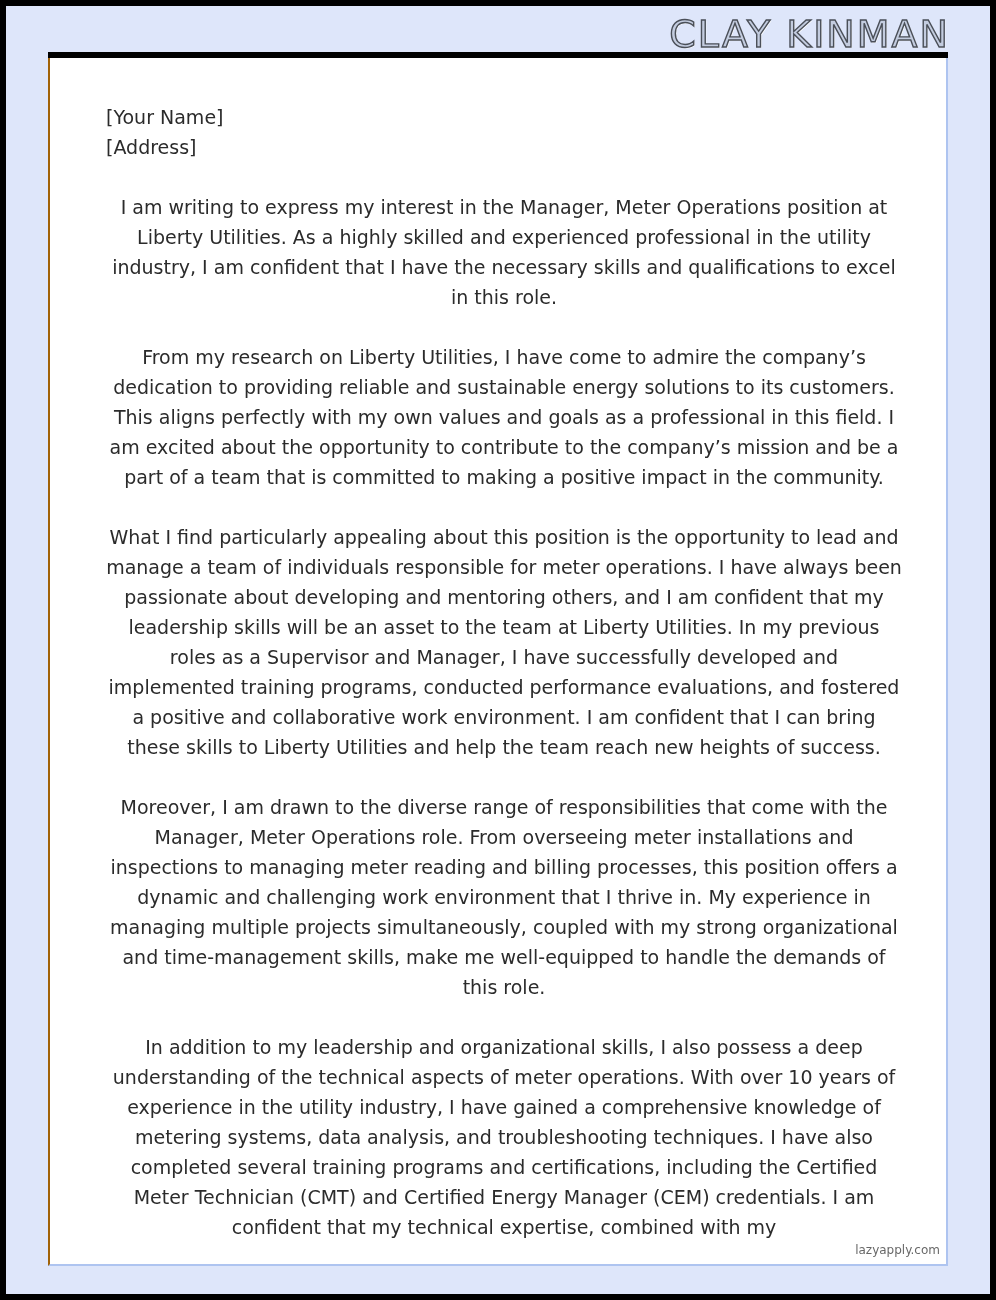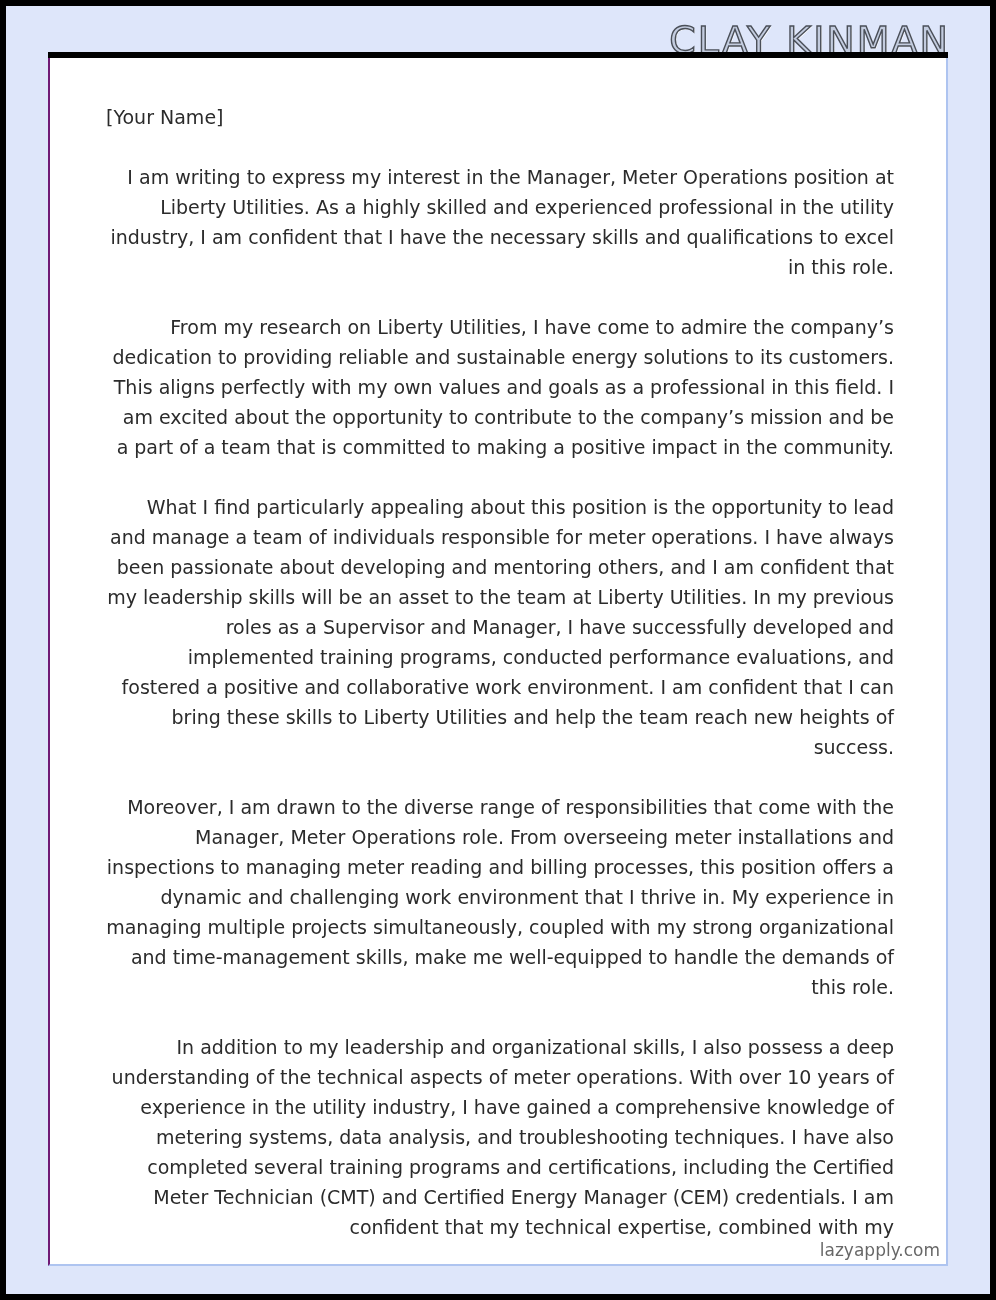--- a/index.html
+++ b/index.html
@@ -31,21 +31,21 @@
   .letterhead {
     position: absolute;
     left: 0;
     top: 0;
     width: 984px;
     height: 46px;
   }
   .letterhead-name {
     position: absolute;
     right: 40px;
-    top: 12px;
+    top: 6px;
     font-family: "DejaVu Sans", sans-serif;
     font-size: 38px;
     font-weight: 400;
     letter-spacing: 2px;
     line-height: 44px;
     color: #c3ccdf;
     -webkit-text-stroke: 1.4px #4a4f58;
     text-shadow: 1px 1px 0 #ffffff;
     white-space: nowrap;
     text-transform: uppercase;
@@ -62,21 +62,21 @@
   }
 
   
   .letter-sheet {
     position: absolute;
     left: 42px;
     top: 52px;
     width: 900px;
     height: 1208px;
     background: #ffffff;
-    border-left: 2px solid #701a75;
+    border-left: 2px solid #a16207;
     border-right: 2px solid #aec4f0;
     border-bottom: 2px solid #aec4f0;
     overflow: visible;
   }
 
   .letter-body {
     position: absolute;
     left: 56px;
     top: 44px;
     width: 800px;
@@ -85,32 +85,32 @@
     color: #2b2b2b;
     font-family: "DejaVu Sans", sans-serif;
   }
 
   .sender-block { margin: 0 0 30px 0; }
   .sender-line { display: block; white-space: nowrap; }
 
   .salutation { margin: 0 0 30px 0; }
 
   .letter-para {
-    margin: 0 12px 30px 0;
-    text-align: right;
+    margin: 0 4px 30px 0;
+    text-align: center;
   }
   .letter-para:last-child { margin-bottom: 0; }
 
   
   .watermark {
     position: absolute;
     right: 6px;
     bottom: 6px;
     font-family: "DejaVu Sans", sans-serif;
-    font-size: 17px;
+    font-size: 12px;
     line-height: 16px;
     color: #5b5b5b;
     opacity: 0.92;
     white-space: nowrap;
     pointer-events: none;
   }
 </style>
 </head>
 <body>
 
@@ -120,20 +120,21 @@
     <div class="letterhead-name">Clay Kinman</div>
   </div>
 
   <div class="header-rule"></div>
 
   <div class="letter-sheet">
     <div class="letter-body">
 
       <div class="sender-block">
         <span class="sender-line">[Your Name]</span>
+        <span class="sender-line">[Address]</span>
       </div>
 
 
       <p class="letter-para">I am writing to express my interest in the Manager, Meter Operations position at Liberty Utilities. As a highly skilled and experienced professional in the utility industry, I am confident that I have the necessary skills and qualifications to excel in this role.</p>
       <p class="letter-para">From my research on Liberty Utilities, I have come to admire the company’s dedication to providing reliable and sustainable energy solutions to its customers. This aligns perfectly with my own values and goals as a professional in this field. I am excited about the opportunity to contribute to the company’s mission and be a part of a team that is committed to making a positive impact in the community.</p>
       <p class="letter-para">What I find particularly appealing about this position is the opportunity to lead and manage a team of individuals responsible for meter operations. I have always been passionate about developing and mentoring others, and I am confident that my leadership skills will be an asset to the team at Liberty Utilities. In my previous roles as a Supervisor and Manager, I have successfully developed and implemented training programs, conducted performance evaluations, and fostered a positive and collaborative work environment. I am confident that I can bring these skills to Liberty Utilities and help the team reach new heights of success.</p>
       <p class="letter-para">Moreover, I am drawn to the diverse range of responsibilities that come with the Manager, Meter Operations role. From overseeing meter installations and inspections to managing meter reading and billing processes, this position offers a dynamic and challenging work environment that I thrive in. My experience in managing multiple projects simultaneously, coupled with my strong organizational and time-management skills, make me well-equipped to handle the demands of this role.</p>
       <p class="letter-para">In addition to my leadership and organizational skills, I also possess a deep understanding of the technical aspects of meter operations. With over 10 years of experience in the utility industry, I have gained a comprehensive knowledge of metering systems, data analysis, and troubleshooting techniques. I have also completed several training programs and certifications, including the Certified Meter Technician (CMT) and Certified Energy Manager (CEM) credentials. I am confident that my technical expertise, combined with my</p>
 
     </div>

